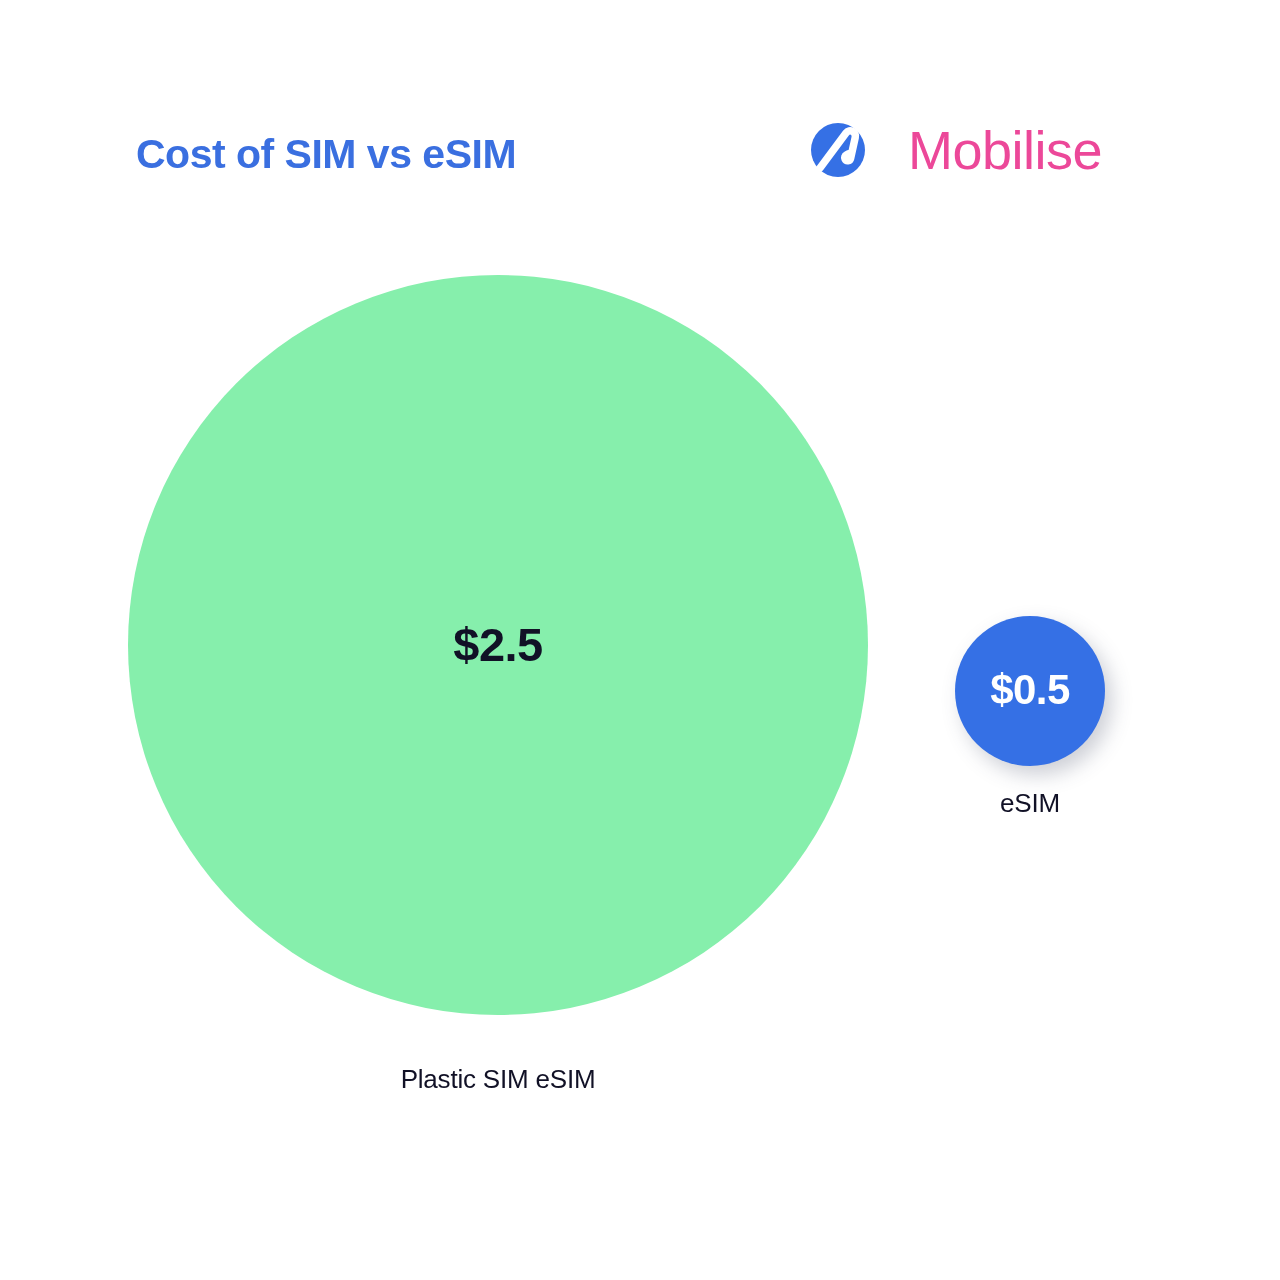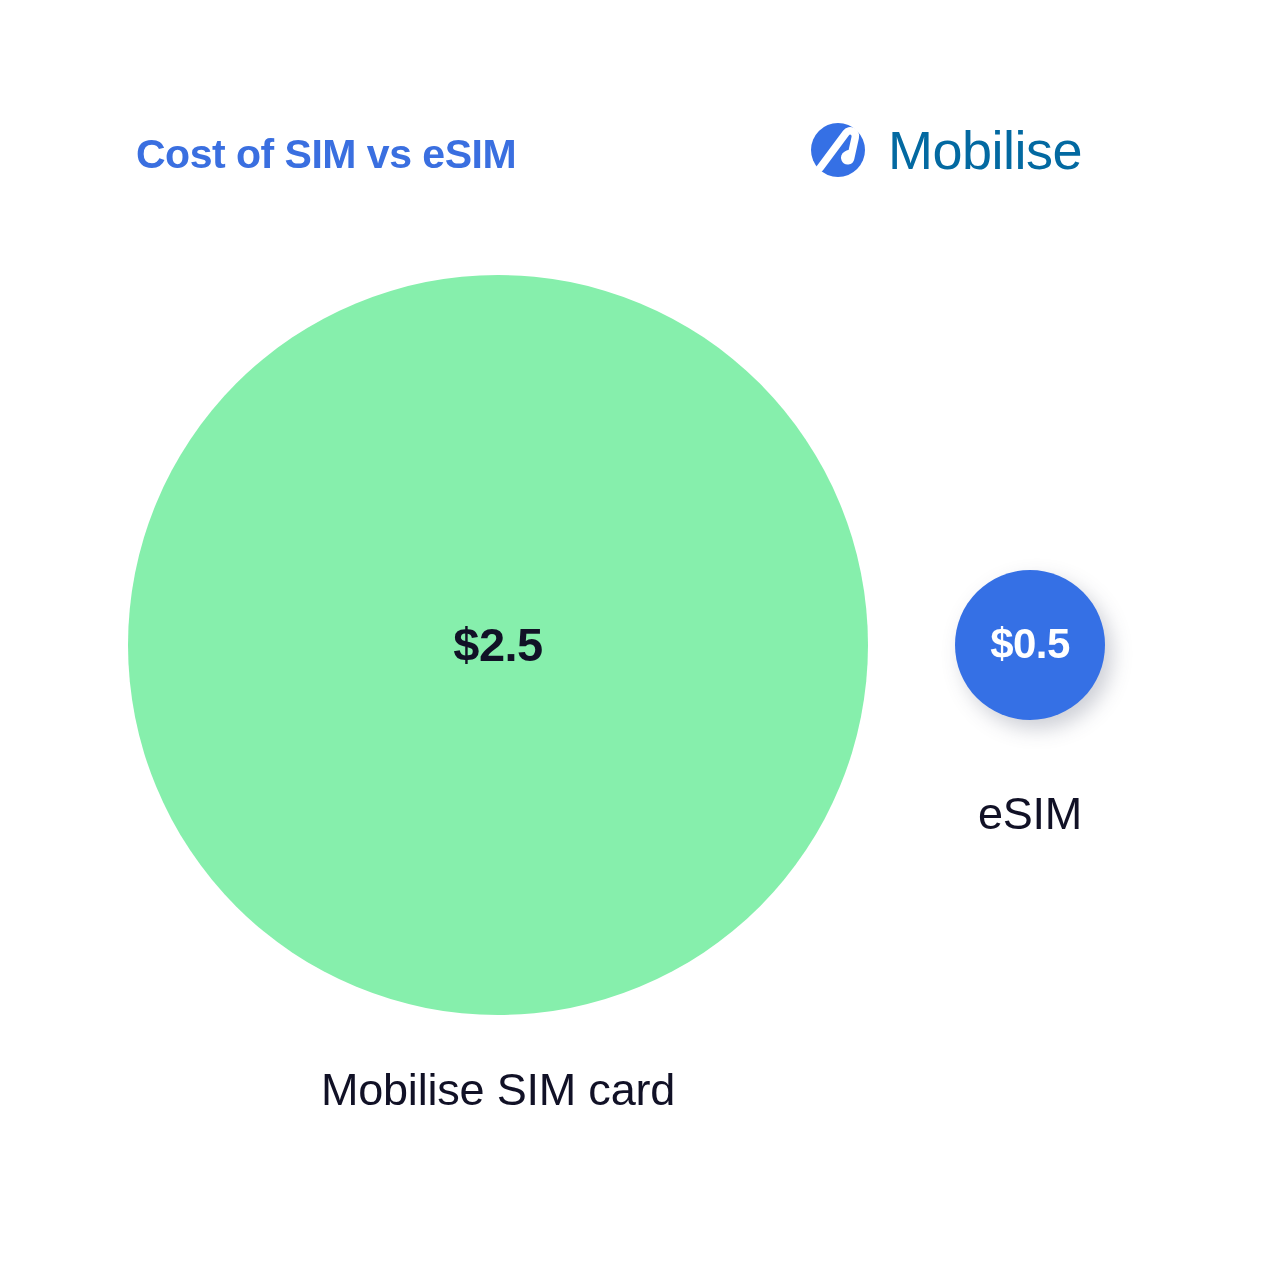--- a/index.html
+++ b/index.html
@@ -40,24 +40,25 @@
   }
   #brand-mark {
     width: 56px;
     height: 56px;
     flex: 0 0 56px;
     display: block;
   }
   #brand-wordmark {
     font-size: 54px;
     font-weight: 300;
-    color: #0369a1;
+    color: #ec4899;
     letter-spacing: -0.5px;
     line-height: 1;
     white-space: nowrap;
+    margin-left: 20px;
   }
 
   
   .bubble {
     position: absolute;
     border-radius: 50%;
     display: flex;
     align-items: center;
     justify-content: center;
     box-sizing: border-box;
@@ -73,38 +74,38 @@
   #bubble-sim-value {
     font-size: 47px;
     font-weight: bold;
     color: #111126;
     letter-spacing: -0.5px;
     transform: translateY(-1px);
   }
 
   #bubble-esim {
     left: 955px;
-    top: 570px;
+    top: 616px;
     width: 150px;
     height: 150px;
     background: #3570e5;
     box-shadow: 7px 9px 20px rgba(60, 70, 95, 0.26);
   }
   #bubble-esim-value {
     font-size: 42px;
     font-weight: bold;
     color: #ffffff;
     letter-spacing: -0.5px;
     transform: translateY(-1px);
   }
 
   
   .bubble-label {
     position: absolute;
-    font-size: 45px;
+    font-size: 26px;
     font-weight: 400;
     color: #111126;
     letter-spacing: -0.2px;
     white-space: nowrap;
     text-align: center;
   }
   #label-sim {
     left: 128px;
     top: 1064px;
     width: 740px;
@@ -131,15 +132,15 @@
 </div>
 
 <div id="bubble-sim" class="bubble">
   <span id="bubble-sim-value">$2.5</span>
 </div>
 
 <div id="bubble-esim" class="bubble">
   <span id="bubble-esim-value">$0.5</span>
 </div>
 
-<div id="label-sim" class="bubble-label">Mobilise SIM card</div>
+<div id="label-sim" class="bubble-label">Plastic SIM eSIM</div>
 
 <div id="label-esim" class="bubble-label">eSIM</div>
 
 </body></html>

